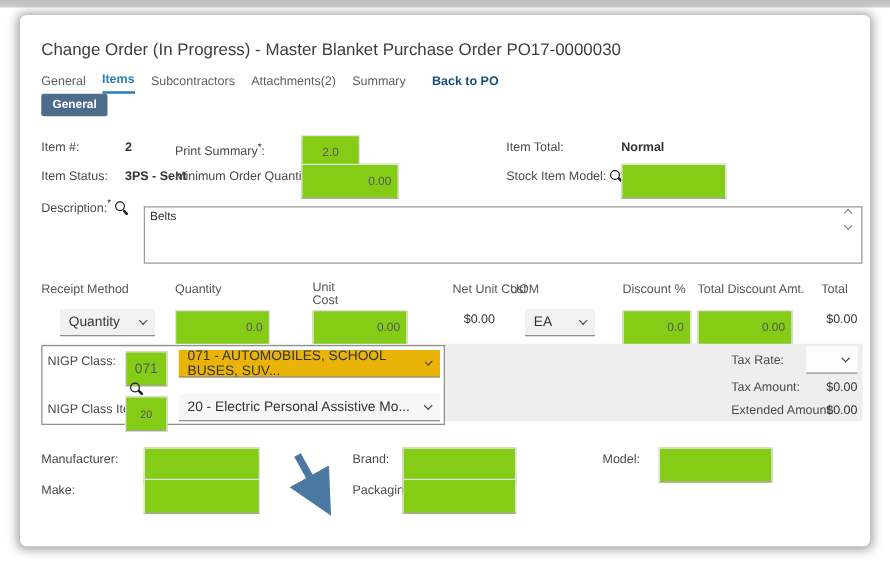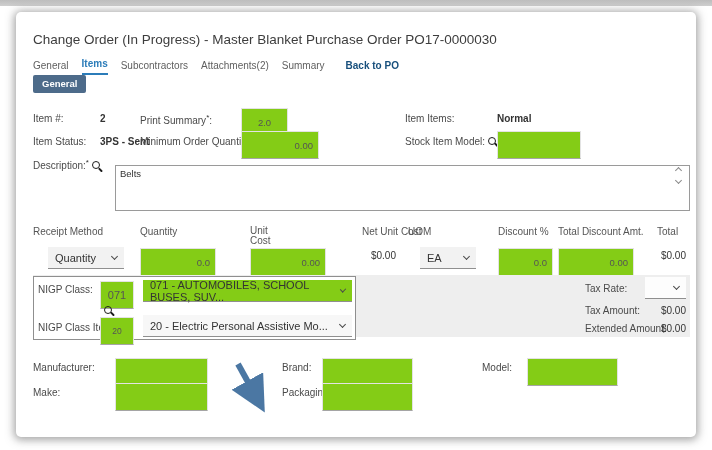--- a/index.html
+++ b/index.html
@@ -77,21 +77,21 @@
       <div class="tab">Summary</div>
       <div class="tab backlink">Back to PO</div>
     </div>
 
     <div class="badge">General</div>
 
     <div class="lbl" style="left:17px;top:101px">Item #:</div>
     <div class="val" style="left:84px;top:101px">2</div>
     <div class="lbl" style="left:124px;top:101px"><span>Print Summary</span><sup class="req">*</sup><span>:</span></div>
     <input class="inp ctr" style="left: 225px; top: 96px; width: 47px;" value="2.0">
-    <div class="lbl" style="left:389px;top:101px">Item Items:</div>
+    <div class="lbl" style="left:389px;top:101px">Item Total:</div>
     <div class="val" style="left:481px;top:101px">Normal</div>
 
     <div class="lbl" style="left:17px;top:124px">Item Status:</div>
     <div class="val" style="left:84px;top:124px">3PS - Sent</div>
     <div class="lbl" style="left:124px;top:124px">Minimum Order Quantity:</div>
     <input class="inp num" style="left: 225px; top: 119px; width: 78px;" value="0.00">
     <div class="lbl" style="left:389px;top:124px"><span>Stock Item Model:</span>&nbsp;<span class="mag"></span></div>
     <input class="inp" style="left: 481px; top: 119px; width: 84px;" value="">
 
     <div class="lbl" style="left:17px;top:146px"><span>Description:</span><sup class="req">*</sup>&nbsp;<span class="mag"></span></div>
@@ -124,21 +124,21 @@
     <input class="inp num" style="left: 482px; top: 236px; width: 55px;" value="0.0">
     <input class="inp num" style="left: 542px; top: 236px; width: 76px;" value="0.00">
     <div class="money" style="left:620px;top:238px;width:50px">$0.00</div>
 
     <div class="grayband"></div>
     <div class="nigpbox"></div>
 
     <div class="lbl" style="left:22px;top:272px">NIGP Class:</div>
     <input class="inp ctr" style="left: 84px; top: 269px; width: 34px; font-size: 11px;" value="071">
     <span class="mag abs" style="left:88px;top:294px"></span>
-    <div class="sel" style="left:127px;top:268px;width:209px;background:#84cc16">
+    <div class="sel" style="left:127px;top:268px;width:209px;background:#eab308">
         <span>071 - AUTOMOBILES, SCHOOL BUSES, SUV...</span>
         <span class="chev"></span>
       </div>
 
     <div class="lbl" style="left:22px;top:310px">NIGP Class Item:</div>
     <input class="inp ctr" style="left: 84px; top: 305px; width: 34px; font-size: 8.5px;" value="20">
     <div class="sel" style="left:127px;top:303px;width:209px;background:#f7f7f7">
         <span>20 - Electric Personal Assistive Mo...</span>
         <span class="chev"></span>
       </div>

